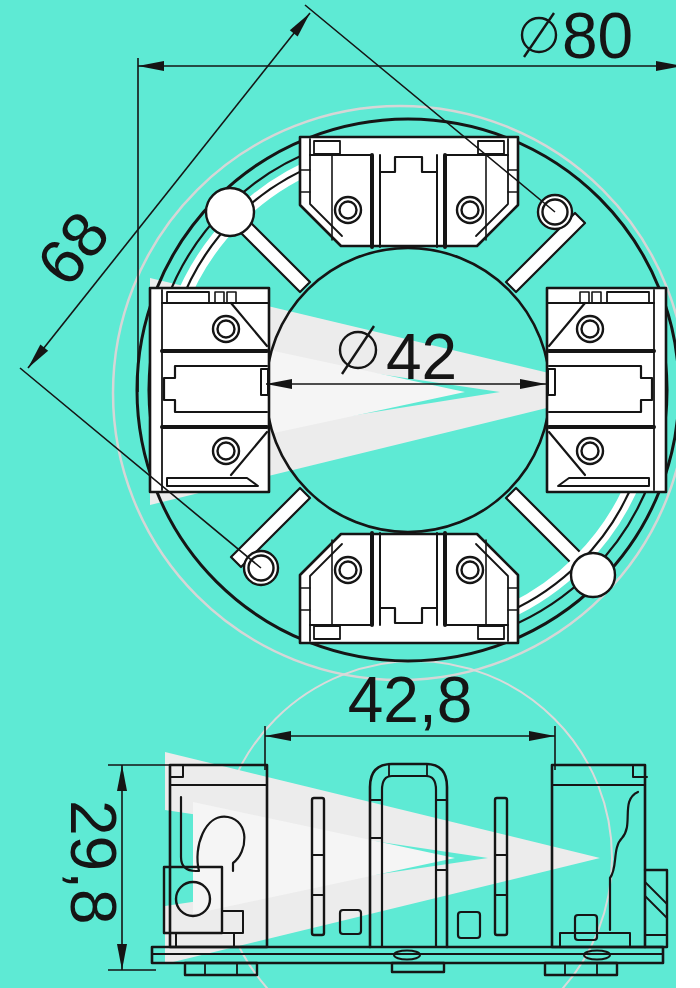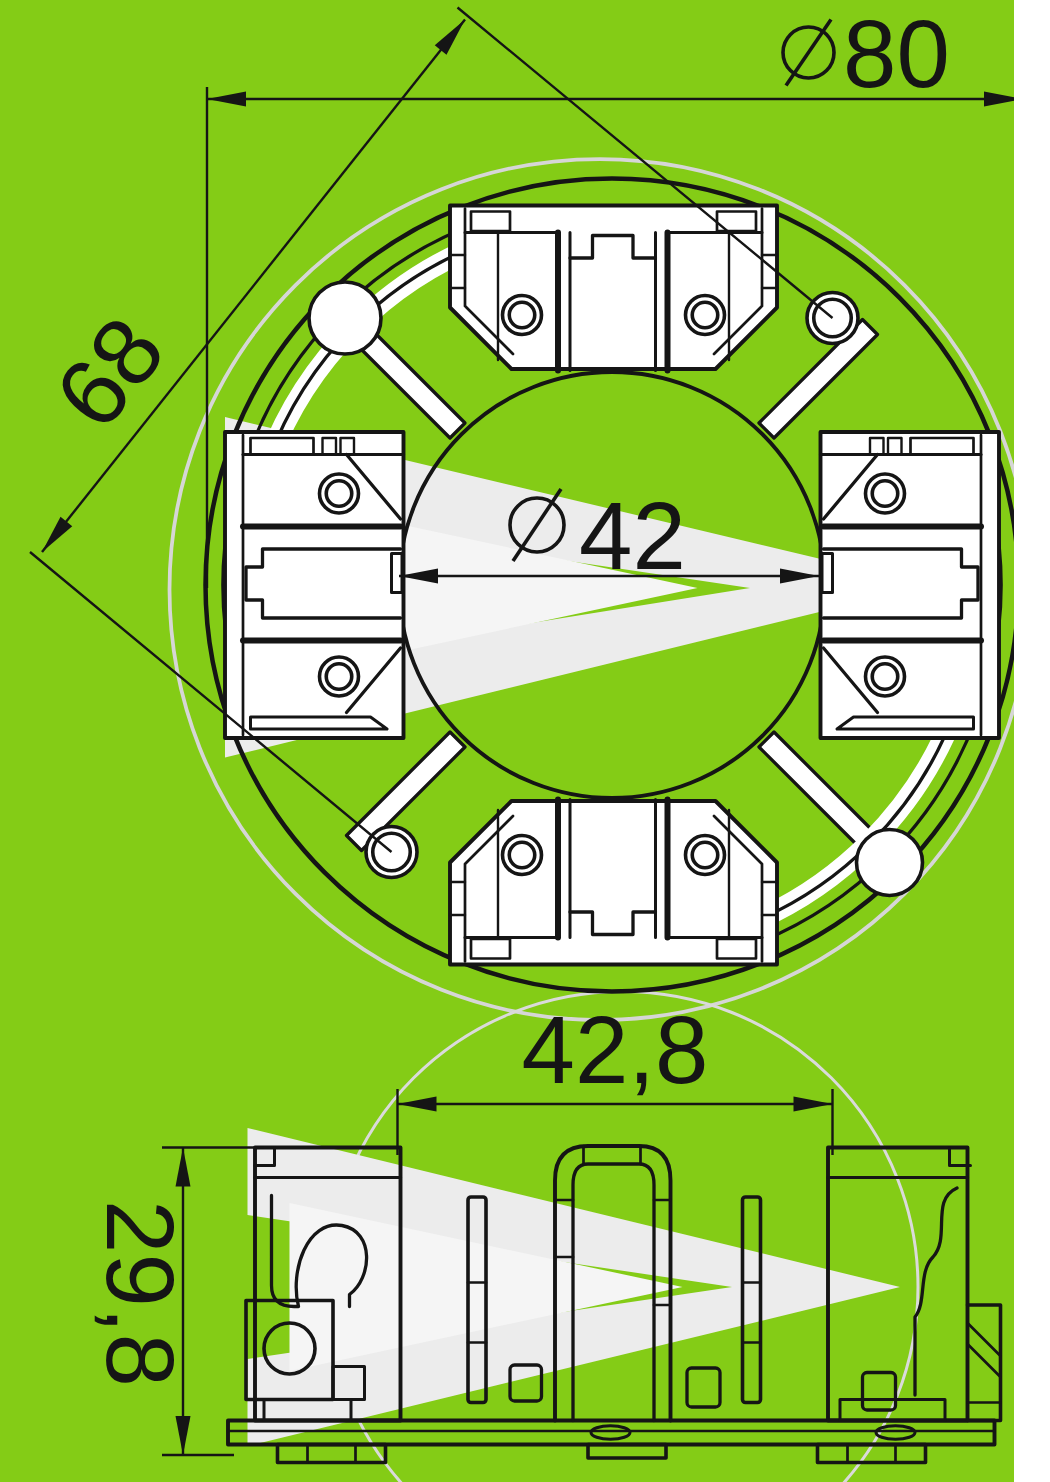--- a/index.html
+++ b/index.html
@@ -1,16 +1,16 @@
 <!DOCTYPE html>
 <html><head>
 <meta charset="utf-8">
 <style>
   html,body{margin:0;padding:0;background:#ffffff;}
-  .page{width:676px;height:988px;position:relative;background:#84cc16;overflow:hidden;}
+  .page{width:676px;height:988px;position:relative;background:#5eead4;overflow:hidden;}
   svg{display:block;}
   .dim-text{font-family:"Liberation Sans", sans-serif;font-weight:400;fill:#151515;}
 </style>
 </head>
 <body>
 
 <div class="page">
 <svg width="700" height="988" viewBox="0 0 700 988">
 
   <g>

